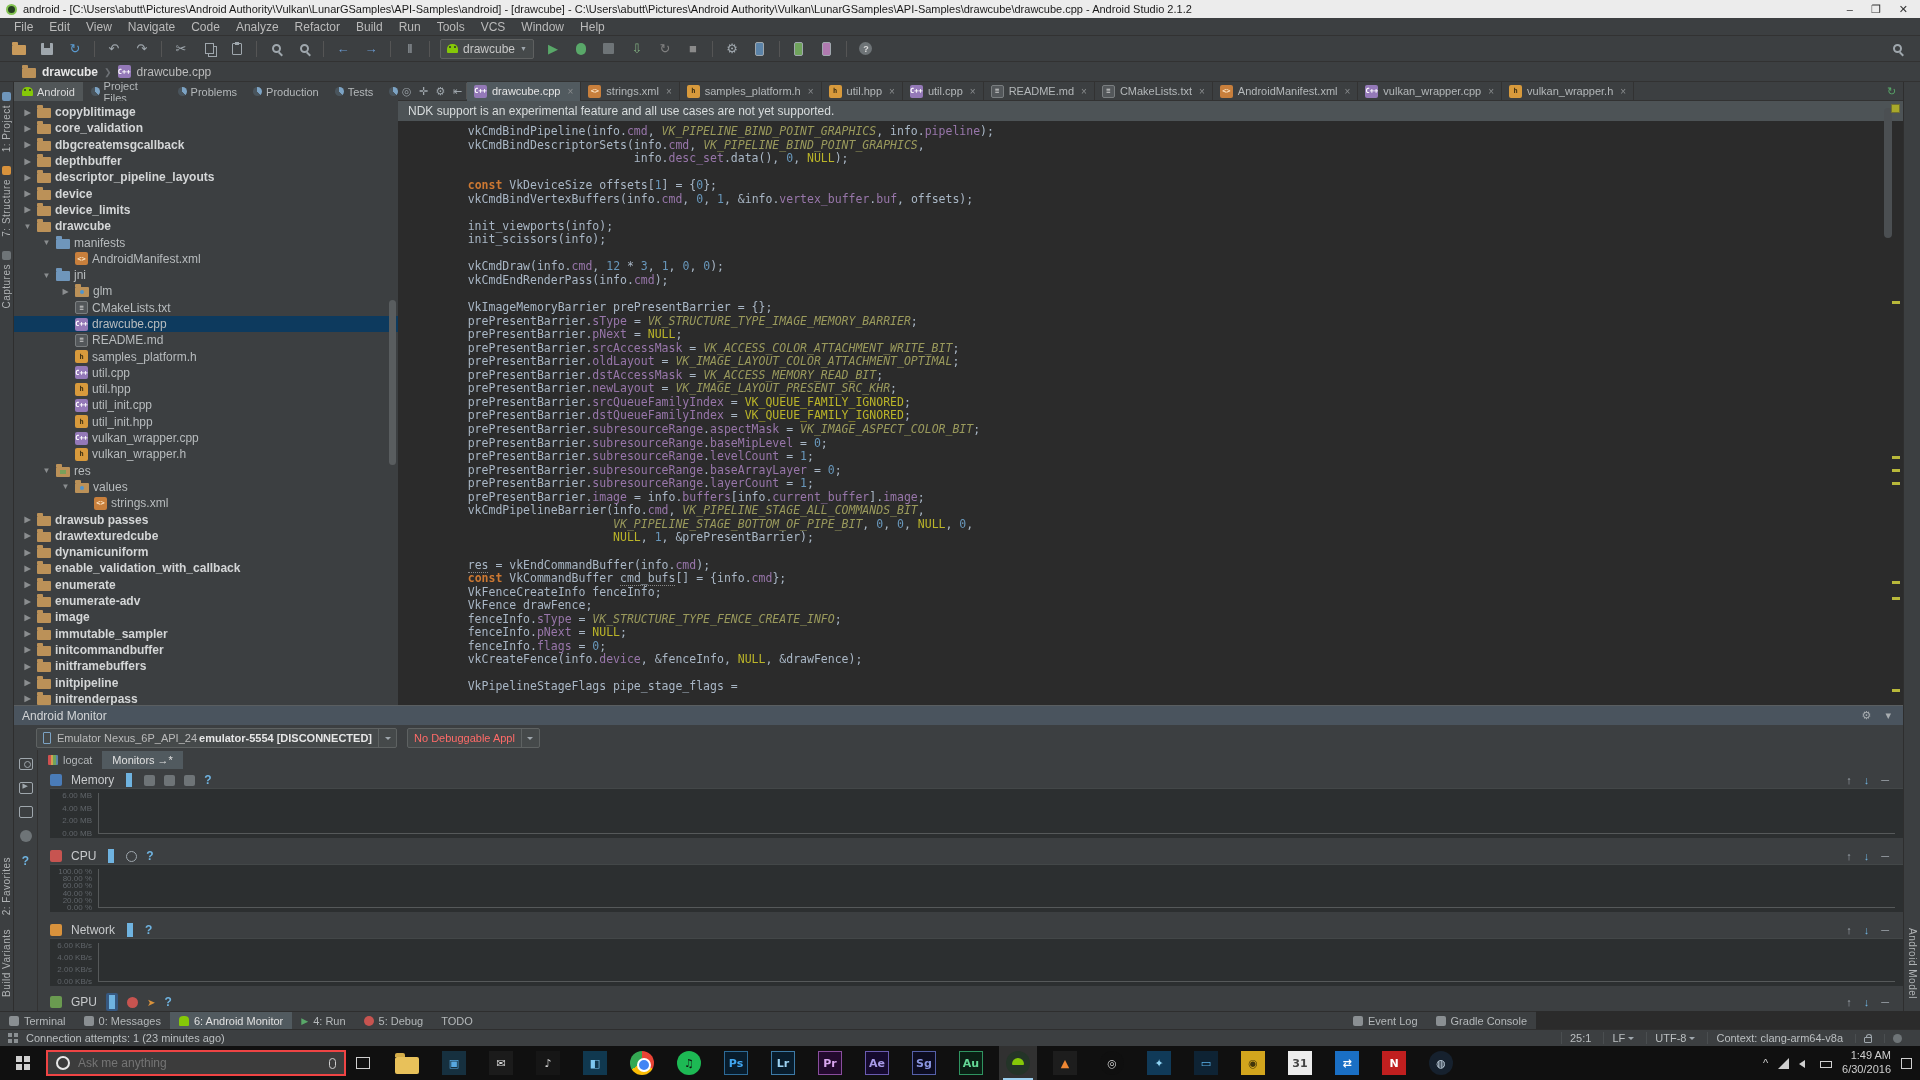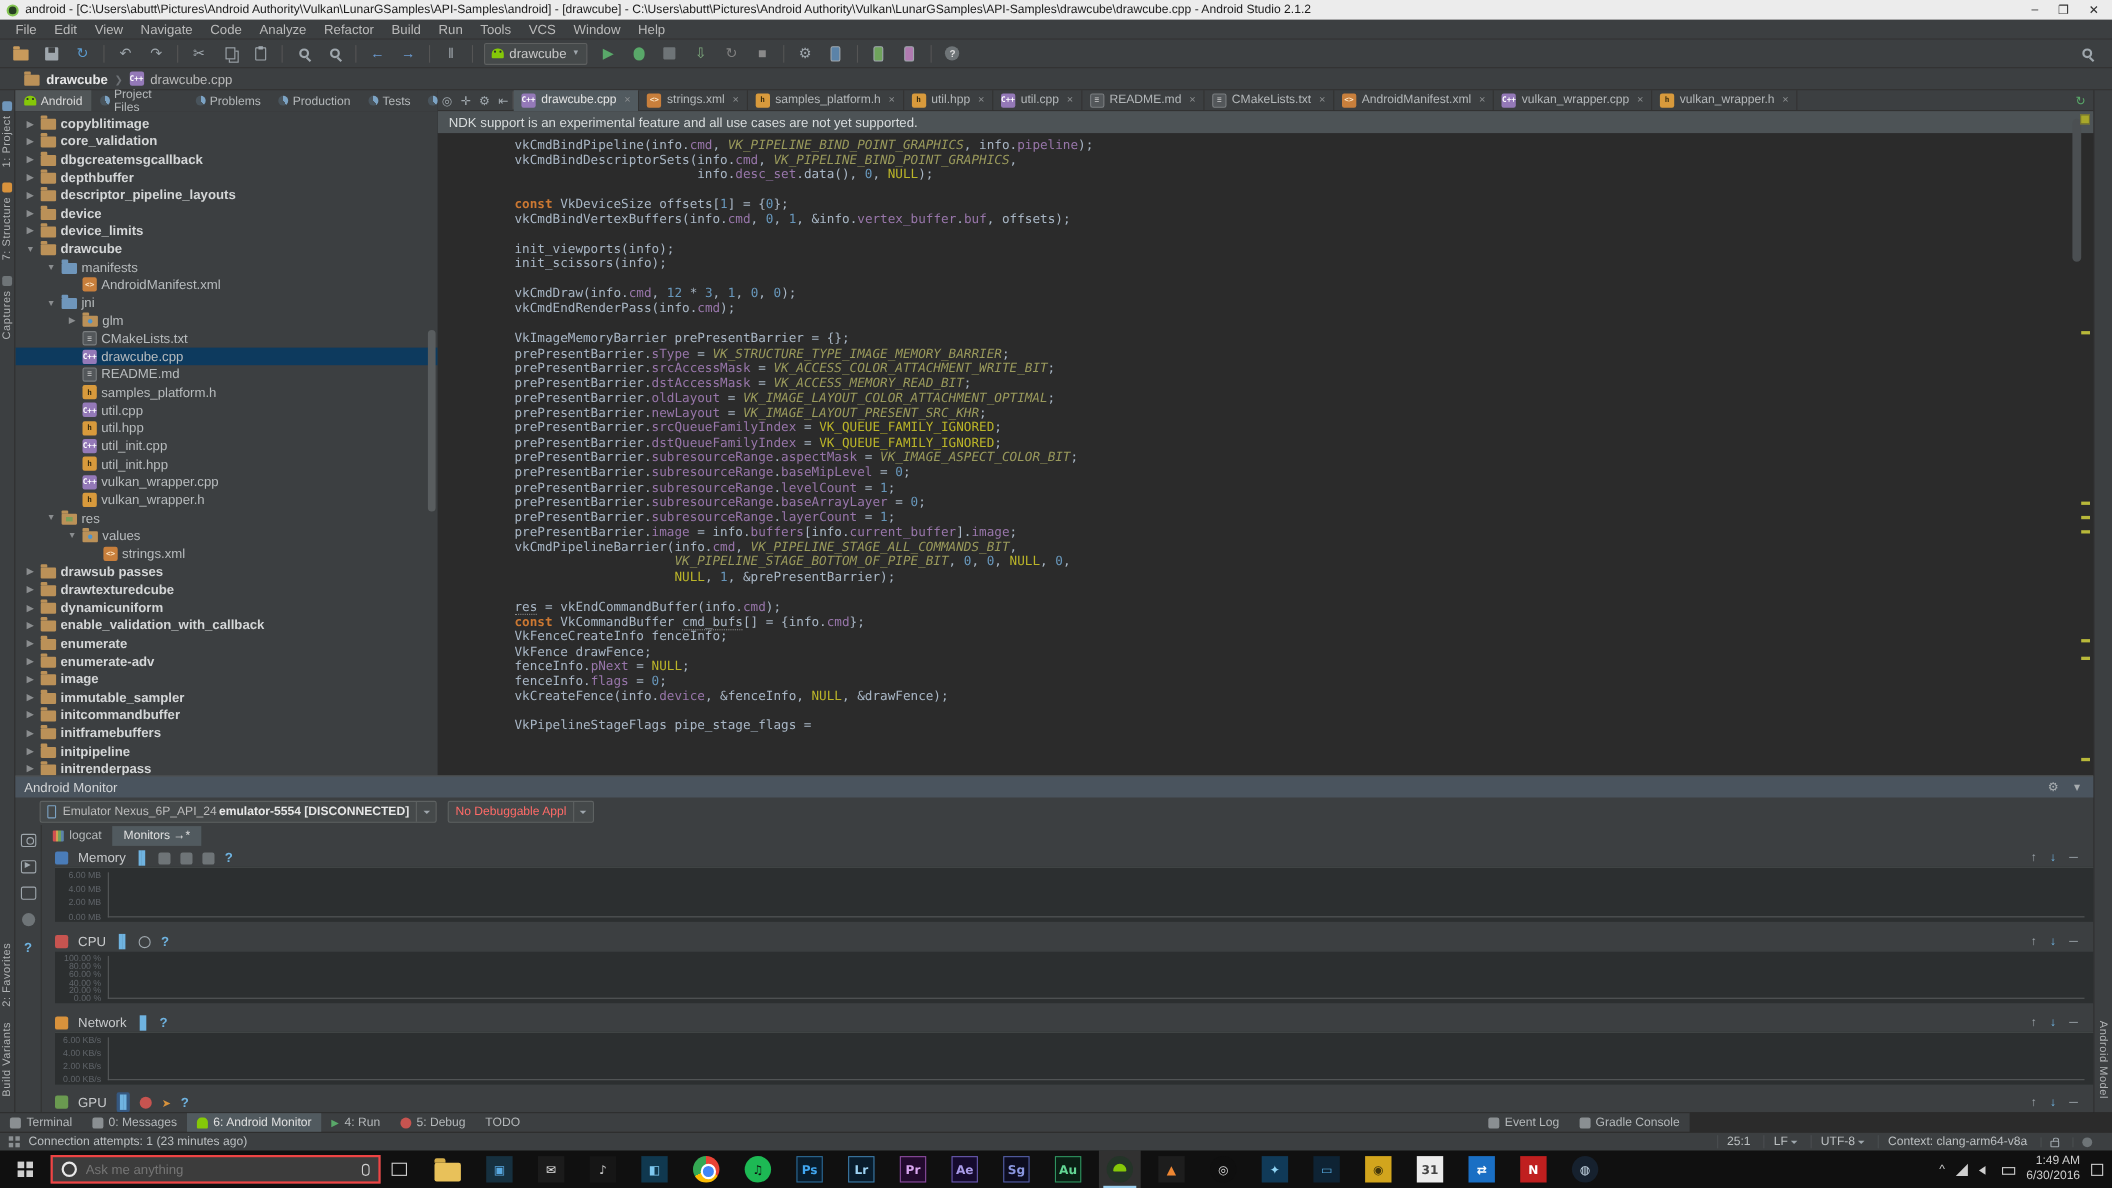--- a/index.html
+++ b/index.html
@@ -579,40 +579,42 @@
       <div class="cl"><span class="p">    vkCmdBindVertexBuffers(info.</span><span class="f">cmd</span><span class="p">, </span><span class="n">0</span><span class="p">, </span><span class="n">1</span><span class="p">, &amp;info.</span><span class="f">vertex_buffer</span><span class="p">.</span><span class="f">buf</span><span class="p">, offsets);</span></div>
       <div class="cl"></div>
       <div class="cl"><span class="p">    init_viewports(info);</span></div>
       <div class="cl"><span class="p">    init_scissors(info);</span></div>
       <div class="cl"></div>
       <div class="cl"><span class="p">    vkCmdDraw(info.</span><span class="f">cmd</span><span class="p">, </span><span class="n">12</span><span class="p"> * </span><span class="n">3</span><span class="p">, </span><span class="n">1</span><span class="p">, </span><span class="n">0</span><span class="p">, </span><span class="n">0</span><span class="p">);</span></div>
       <div class="cl"><span class="p">    vkCmdEndRenderPass(info.</span><span class="f">cmd</span><span class="p">);</span></div>
       <div class="cl"></div>
       <div class="cl"><span class="p">    VkImageMemoryBarrier prePresentBarrier = {};</span></div>
       <div class="cl"><span class="p">    prePresentBarrier.</span><span class="f">sType</span><span class="p"> = </span><span class="e">VK_STRUCTURE_TYPE_IMAGE_MEMORY_BARRIER</span><span class="p">;</span></div>
+      <div class="cl"><span class="p">    prePresentBarrier.</span><span class="f">pNext</span><span class="p"> = </span><span class="m">NULL</span><span class="p">;</span></div>
       <div class="cl"><span class="p">    prePresentBarrier.</span><span class="f">srcAccessMask</span><span class="p"> = </span><span class="e">VK_ACCESS_COLOR_ATTACHMENT_WRITE_BIT</span><span class="p">;</span></div>
+      <div class="cl"><span class="p">    prePresentBarrier.</span><span class="f">oldLayout</span><span class="p"> = </span><span class="e">VK_IMAGE_LAYOUT_COLOR_ATTACHMENT_OPTIMAL</span><span class="p">;</span></div>
       <div class="cl"><span class="p">    prePresentBarrier.</span><span class="f">dstAccessMask</span><span class="p"> = </span><span class="e">VK_ACCESS_MEMORY_READ_BIT</span><span class="p">;</span></div>
-      <div class="cl"><span class="p">    prePresentBarrier.</span><span class="f">oldLayout</span><span class="p"> = </span><span class="e">VK_IMAGE_LAYOUT_COLOR_ATTACHMENT_OPTIMAL</span><span class="p">;</span></div>
       <div class="cl"><span class="p">    prePresentBarrier.</span><span class="f">newLayout</span><span class="p"> = </span><span class="e">VK_IMAGE_LAYOUT_PRESENT_SRC_KHR</span><span class="p">;</span></div>
       <div class="cl"><span class="p">    prePresentBarrier.</span><span class="f">srcQueueFamilyIndex</span><span class="p"> = </span><span class="m">VK_QUEUE_FAMILY_IGNORED</span><span class="p">;</span></div>
       <div class="cl"><span class="p">    prePresentBarrier.</span><span class="f">dstQueueFamilyIndex</span><span class="p"> = </span><span class="m">VK_QUEUE_FAMILY_IGNORED</span><span class="p">;</span></div>
       <div class="cl"><span class="p">    prePresentBarrier.</span><span class="f">subresourceRange</span><span class="p">.</span><span class="f">aspectMask</span><span class="p"> = </span><span class="e">VK_IMAGE_ASPECT_COLOR_BIT</span><span class="p">;</span></div>
       <div class="cl"><span class="p">    prePresentBarrier.</span><span class="f">subresourceRange</span><span class="p">.</span><span class="f">baseMipLevel</span><span class="p"> = </span><span class="n">0</span><span class="p">;</span></div>
       <div class="cl"><span class="p">    prePresentBarrier.</span><span class="f">subresourceRange</span><span class="p">.</span><span class="f">levelCount</span><span class="p"> = </span><span class="n">1</span><span class="p">;</span></div>
       <div class="cl"><span class="p">    prePresentBarrier.</span><span class="f">subresourceRange</span><span class="p">.</span><span class="f">baseArrayLayer</span><span class="p"> = </span><span class="n">0</span><span class="p">;</span></div>
       <div class="cl"><span class="p">    prePresentBarrier.</span><span class="f">subresourceRange</span><span class="p">.</span><span class="f">layerCount</span><span class="p"> = </span><span class="n">1</span><span class="p">;</span></div>
       <div class="cl"><span class="p">    prePresentBarrier.</span><span class="f">image</span><span class="p"> = info.</span><span class="f">buffers</span><span class="p">[info.</span><span class="f">current_buffer</span><span class="p">].</span><span class="f">image</span><span class="p">;</span></div>
       <div class="cl"><span class="p">    vkCmdPipelineBarrier(info.</span><span class="f">cmd</span><span class="p">, </span><span class="e">VK_PIPELINE_STAGE_ALL_COMMANDS_BIT</span><span class="p">,</span></div>
       <div class="cl"><span class="p">                         </span><span class="e">VK_PIPELINE_STAGE_BOTTOM_OF_PIPE_BIT</span><span class="p">, </span><span class="n">0</span><span class="p">, </span><span class="n">0</span><span class="p">, </span><span class="m">NULL</span><span class="p">, </span><span class="n">0</span><span class="p">,</span></div>
       <div class="cl"><span class="p">                         </span><span class="m">NULL</span><span class="p">, </span><span class="n">1</span><span class="p">, &amp;prePresentBarrier);</span></div>
       <div class="cl"></div>
       <div class="cl"><span class="p">    </span><span class="u">res</span><span class="p"> = vkEndCommandBuffer(info.</span><span class="f">cmd</span><span class="p">);</span></div>
       <div class="cl"><span class="p">    </span><span class="k">const</span><span class="p"> VkCommandBuffer </span><span class="u">cmd_bufs</span><span class="p">[] = {info.</span><span class="f">cmd</span><span class="p">};</span></div>
       <div class="cl"><span class="p">    VkFenceCreateInfo fenceInfo;</span></div>
       <div class="cl"><span class="p">    VkFence drawFence;</span></div>
+      <div class="cl"><span class="p">    fenceInfo.</span><span class="f">sType</span><span class="p"> = </span><span class="e">VK_STRUCTURE_TYPE_FENCE_CREATE_INFO</span><span class="p">;</span></div>
       <div class="cl"><span class="p">    fenceInfo.</span><span class="f">pNext</span><span class="p"> = </span><span class="m">NULL</span><span class="p">;</span></div>
       <div class="cl"><span class="p">    fenceInfo.</span><span class="f">flags</span><span class="p"> = </span><span class="n">0</span><span class="p">;</span></div>
       <div class="cl"><span class="p">    vkCreateFence(info.</span><span class="f">device</span><span class="p">, &amp;fenceInfo, </span><span class="m">NULL</span><span class="p">, &amp;drawFence);</span></div>
       <div class="cl"></div>
       <div class="cl"><span class="p">    VkPipelineStageFlags pipe_stage_flags =</span></div>
     </div>
 </div>
 <div class="abs" id="vscroll"></div>
 <div class="abs" id="estripe">
     <span class="emark" style="top: 200px;"></span>

